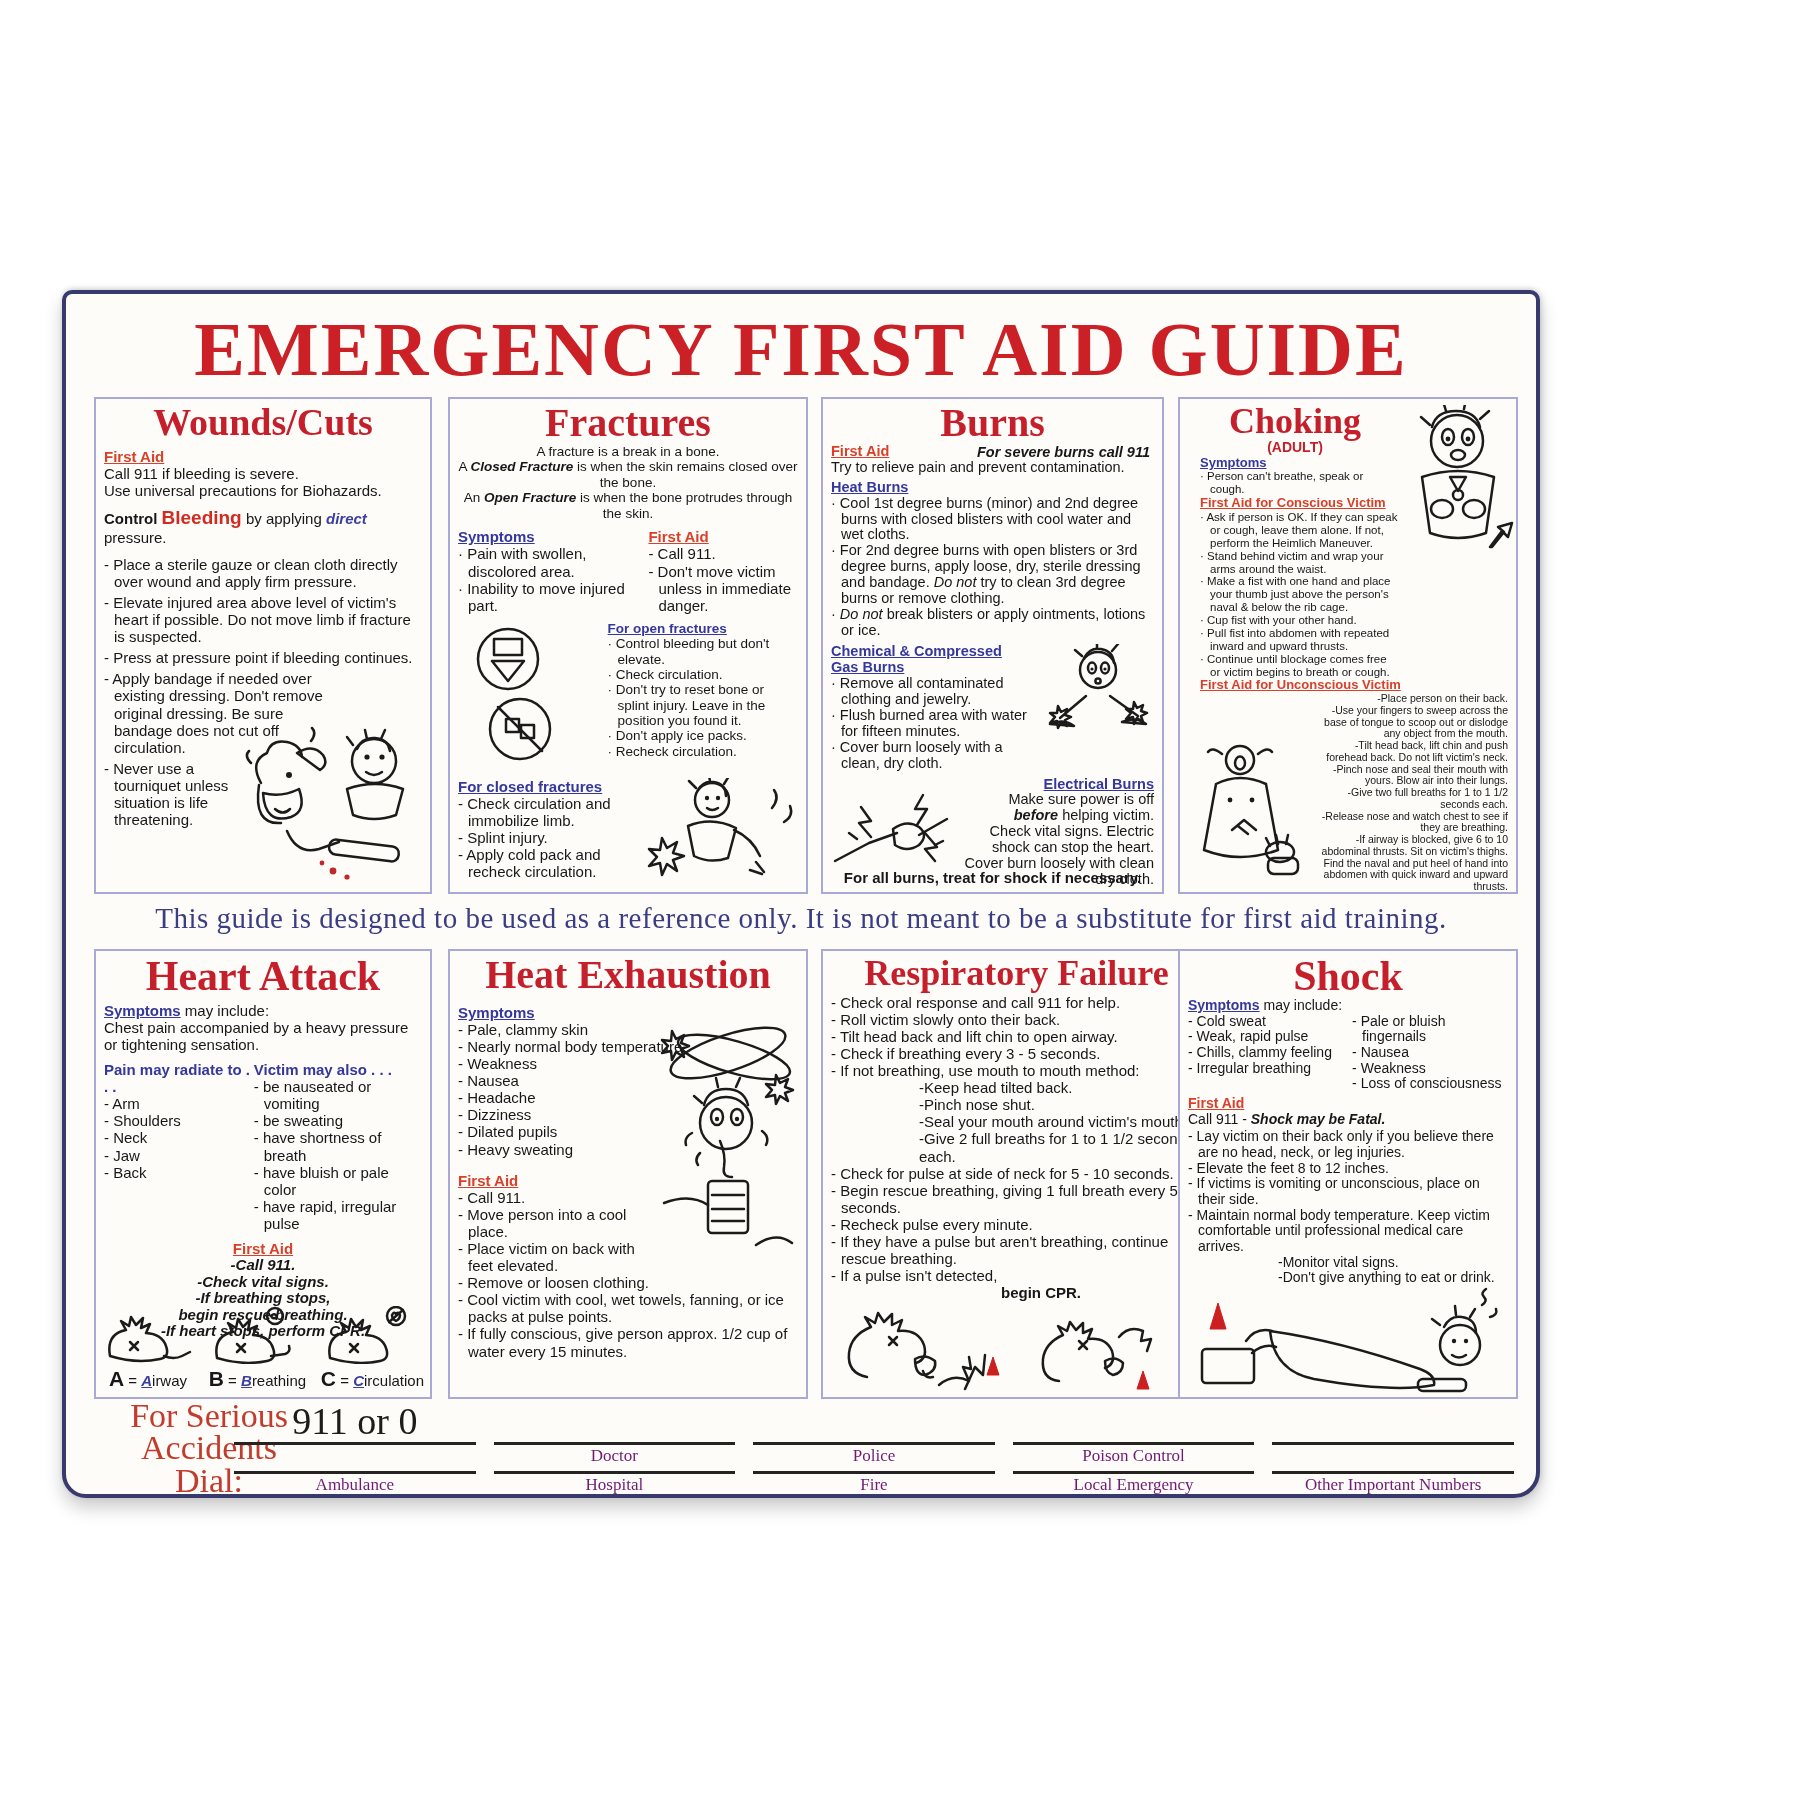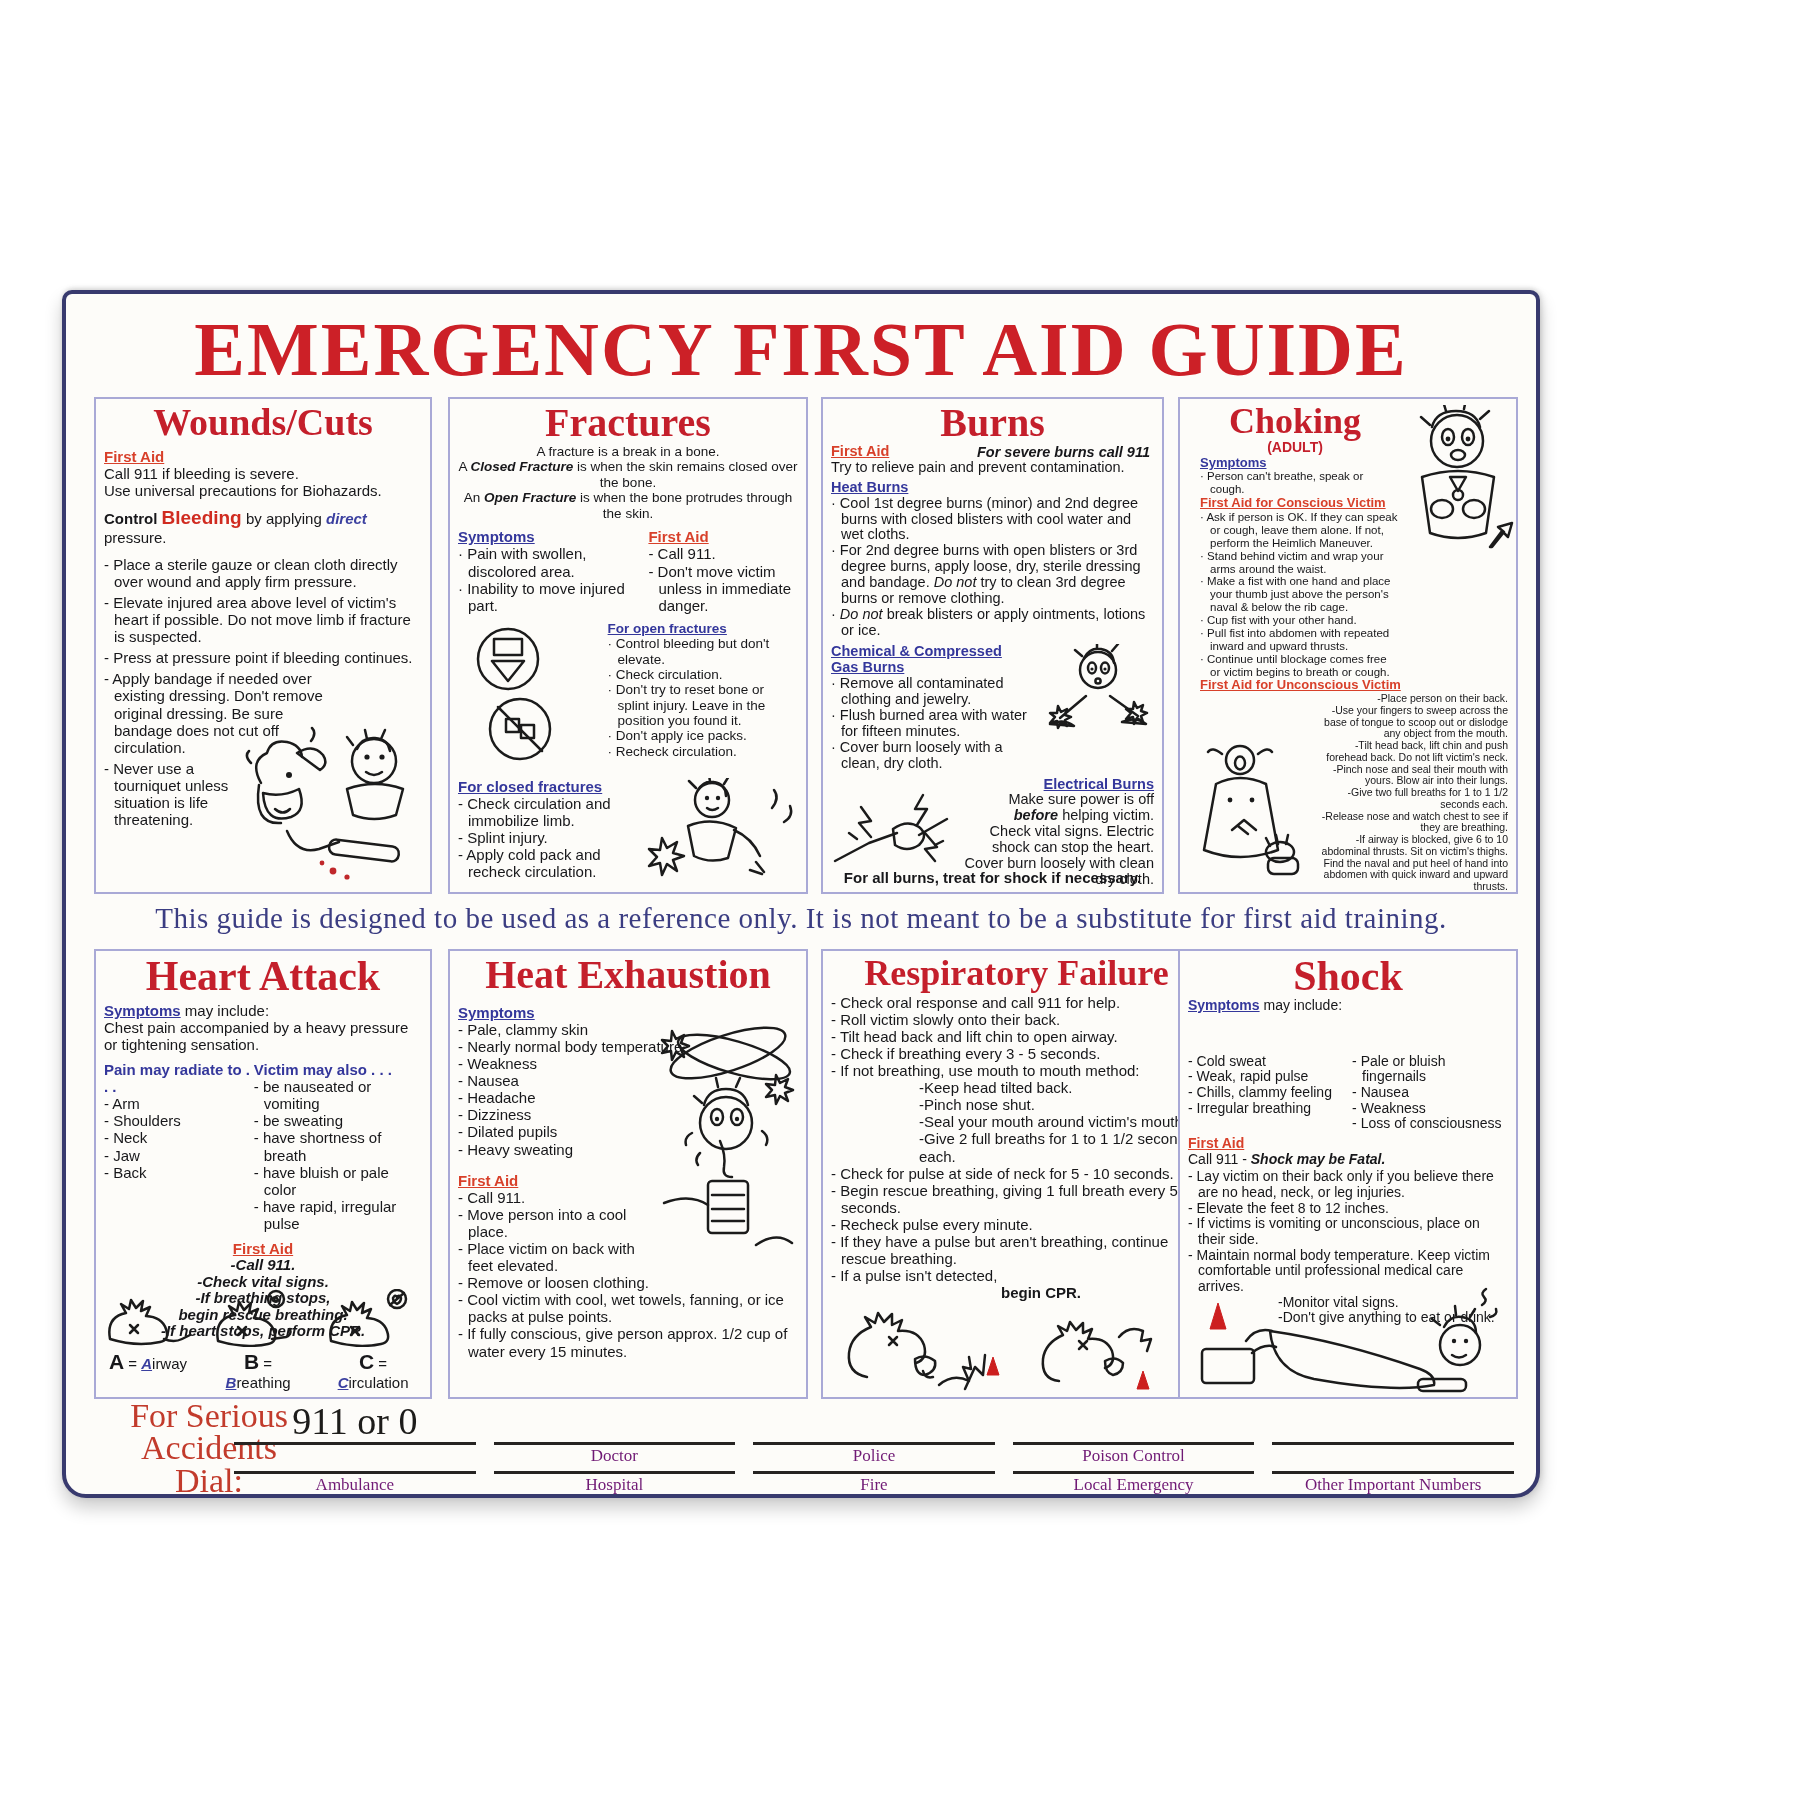--- a/index.html
+++ b/index.html
@@ -86,36 +86,36 @@
   #choking-man { position:absolute; top:6px; right:2px; }
   #choking-torso { position:absolute; bottom:4px; left:2px; }
   .c-head { margin-right:118px; }
   .c-sm { font-size:11.5px; line-height:1.12; }
   .c-xs { font-size:10.5px; line-height:1.12; text-align:right; margin-left:118px; }
   .c-label { font-size:13px; }
 
   
   .h-cols { display:flex; justify-content:space-between; margin-top:8px; }
   .h-fa { text-align:center; font-style:italic; font-weight:bold; line-height:1.1; }
-  .abc-row { position:absolute; bottom:6px; left:6px; right:6px; display:flex; justify-content:center;gap:16px; }
+  .abc-row { position:absolute; bottom:6px; left:6px; right:6px; display:flex; justify-content:space-between; }
   .abc-item { text-align:center; }
   .abc-big { font-size:21px; font-weight:bold; }
   .abc-init { color:#3a3f9f; font-weight:bold; font-style:italic; text-decoration:underline; }
 
   
   #heat-cartoon { position:absolute; top:62px; right:0; }
   .he-list { max-width:232px; }
 
   
   .r-sub { padding-left:88px; }
   .r-cpr { padding-left:170px; }
   #resp-cartoon { position:absolute; bottom:2px; left:4px; right:0; }
 
   
-  .s-cols { display:flex;margin-top:40px; }
+  .s-cols { display:flex; }
   .s-cols > ul:first-child { width:53%; }
   .s-extra { padding-left:90px; }
   #shock-cartoon { position:absolute; bottom:2px; left:2px; }
 
   
   .dial-label {
     position:absolute; left:24px; top:1106px; width:238px;
     font-family:"Liberation Serif", serif; font-size:34px; line-height:.95;
     color:#c23b2c; text-align:center;
   }

